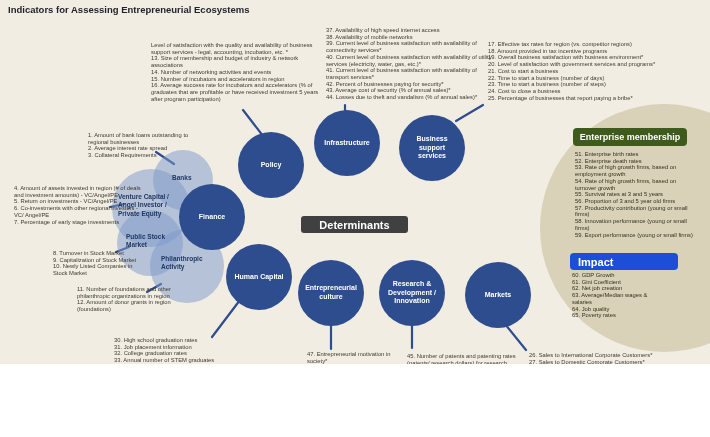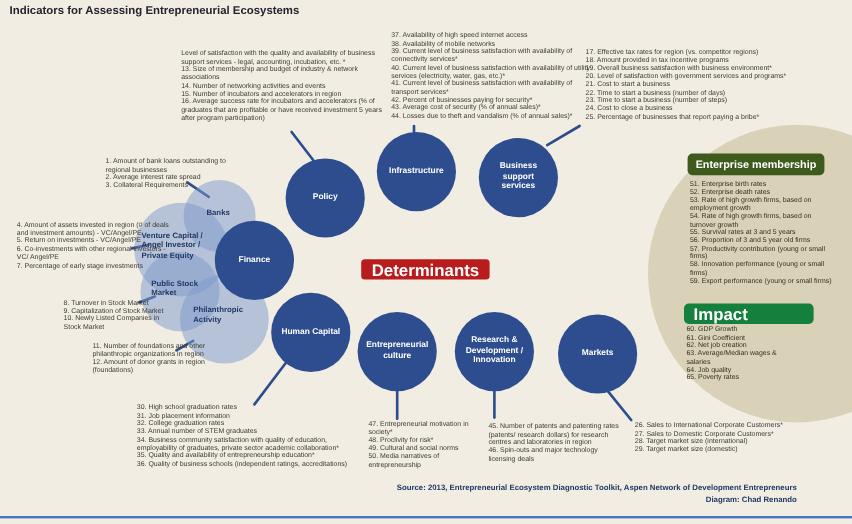--- a/index.html
+++ b/index.html
@@ -1,34 +1,34 @@
 <!DOCTYPE html>
 <html><head>
 <meta charset="utf-8">
 <style>
   html,body{margin:0;padding:0;}
-  .canvas{position:relative;width:710px;height:437px;background:#f1ede2;overflow:hidden;
+  .canvas{position:relative;width:710px;height:364px;background:#f1ede2;overflow:hidden;
           font-family:"Liberation Sans",sans-serif;}
   .title{position:absolute;left:8px;top:4px;font-size:9.5px;font-weight:bold;color:#23232e;}
   .tan{position:absolute;left:540px;top:104px;width:248px;height:248px;border-radius:50%;background:#d9d1b8;}
   svg.connectors{position:absolute;left:0;top:0;width:710px;height:437px;}
   svg.connectors line{stroke:#2e4d8e;stroke-width:2.2;stroke-linecap:round;}
   .block{position:absolute;font-size:5.8px;line-height:1.16;color:#3d3b31;}
   .li{margin:0;}
   .lbl-line{margin:0;}
   .node{position:absolute;border-radius:50%;display:flex;align-items:center;justify-content:center;text-align:center;}
   .dark{background:#2e4d8e;color:#ffffff;font-weight:bold;font-size:7px;line-height:1.25;}
   .dark .node-label{display:inline-block;}
   .light{background:rgba(124,152,204,0.5);}
   .light-label{position:absolute;color:#1f3864;font-weight:bold;font-size:6.5px;line-height:1.3;}
-  .detbox{position:absolute;left:301px;top:216px;width:107px;height:17px;background:#b91c1c;color:#fff;
-          font-weight:bold;font-size:14px;display:flex;align-items:center;justify-content:center;border-radius:3px;}
+  .detbox{position:absolute;left:301px;top:216px;width:107px;height:17px;background:#404040;color:#fff;
+          font-weight:bold;font-size:11px;display:flex;align-items:center;justify-content:center;border-radius:3px;}
   .headerbox{position:absolute;color:#fff;font-weight:bold;border-radius:4px;display:flex;align-items:center;box-sizing:border-box;}
   .ep-box{left:573px;top:128px;width:114px;height:18px;background:#3f5a1d;font-size:9px;justify-content:center;}
-  .impact-box{left:570px;top:253px;width:108px;height:17px;background:#15803d;font-size:14px;padding-left:8px;}
+  .impact-box{left:570px;top:253px;width:108px;height:17px;background:#1d4ed8;font-size:11px;padding-left:8px;}
   .ep-items{left:575px;top:151px;width:122px;color:#33321f;}
   .impact-items{left:572px;top:272px;width:86px;color:#33321f;}
   .source{position:absolute;right:46px;top:402px;text-align:right;font-size:6.5px;font-weight:bold;
           color:#203864;line-height:1.6;}
   .bottom-line{position:absolute;left:0;right:0;top:430px;height:2px;background:#4577c2;}
 </style>
 </head>
 <body>
 
 <div class="canvas">

